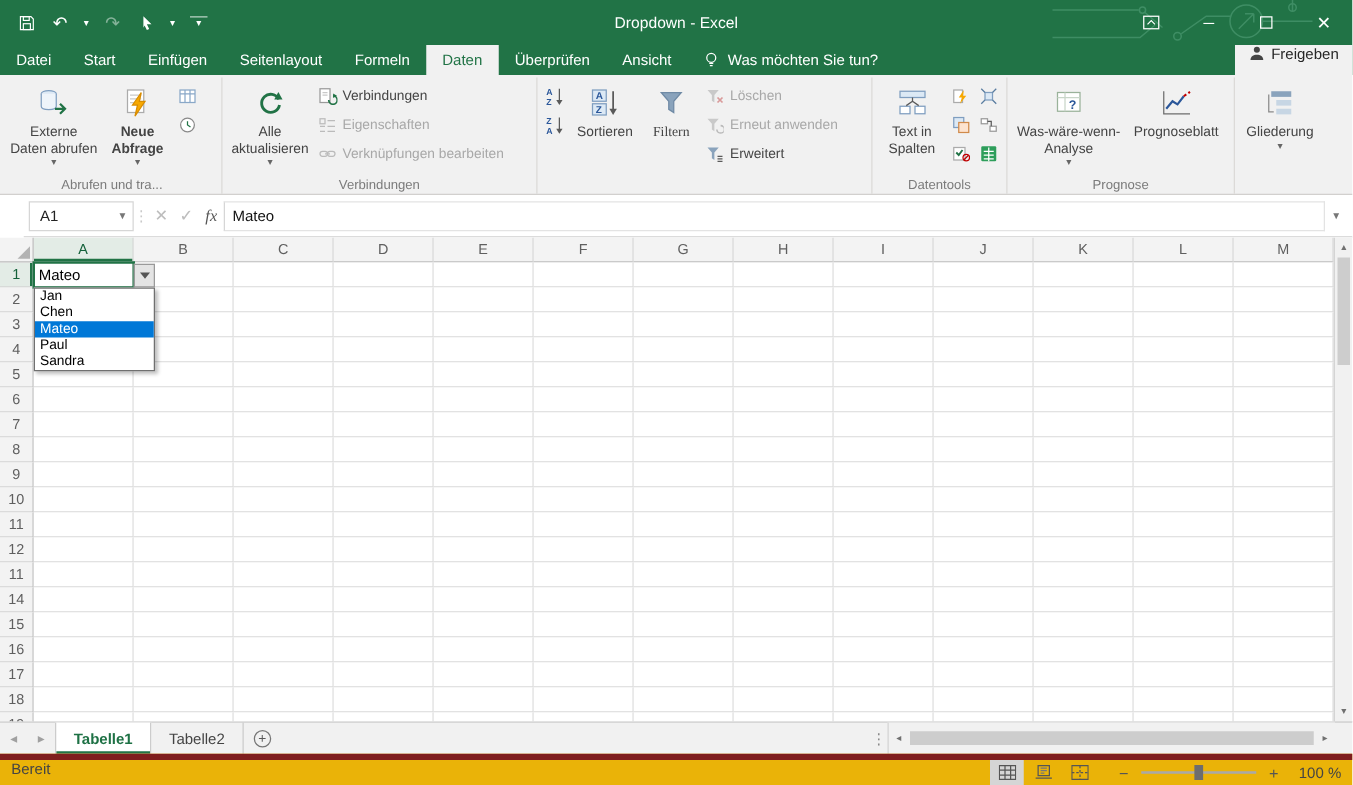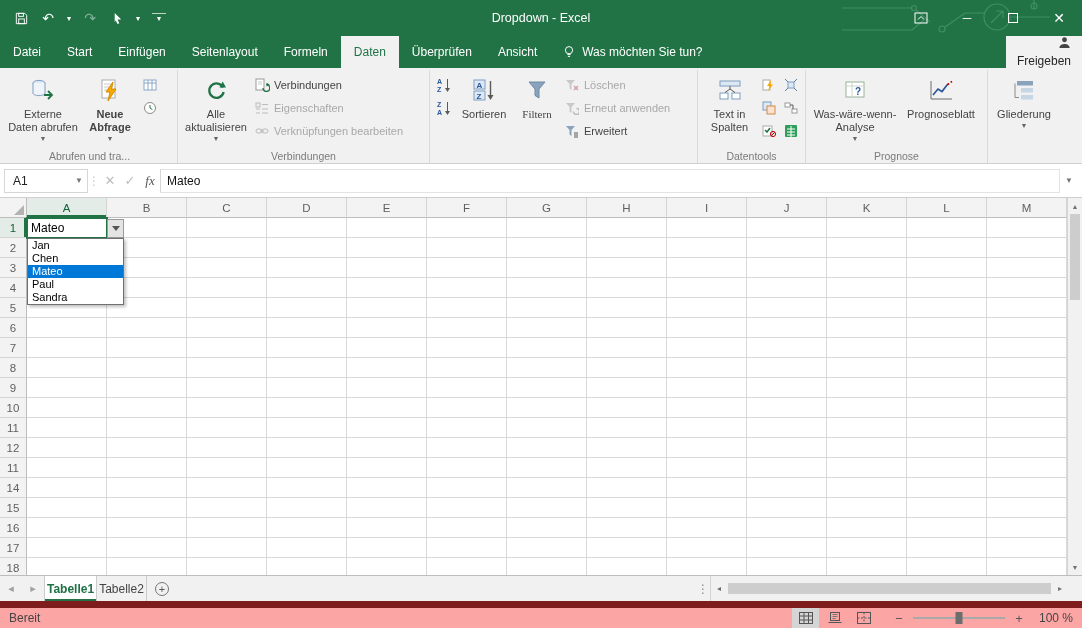--- a/index.html
+++ b/index.html
@@ -17,34 +17,34 @@
   .title-text { position:absolute; left:50%; transform:translateX(-50%); font-size:12.5px; z-index:2; }
   .deco { position:absolute; right:0; top:0; height:36px; z-index:0; opacity:.55; pointer-events:none; }
   .win-controls { margin-left:auto; display:flex; height:100%; z-index:2; }
   .wbtn { width:46px; height:36px; display:flex; align-items:center; justify-content:center; font-size:12px; color:#fff; }
   .maxbox { width:10px; height:10px; border:1px solid #fff; display:inline-block; }
   
   .tabbar { flex:0 0 24px; background:#217346; display:flex; align-items:stretch; color:#fff; }
   .tab { padding:0 13px; display:flex; align-items:center; font-size:12px; white-space:nowrap; }
   .tab.active { background:#f1f1f1; color:#217346; }
   .tellme { display:flex; align-items:center; gap:6px; padding:0 12px; font-size:12px; }
-  .share-btn { margin-left:auto; background:#f1f1f1; color:#262626; display:flex; align-items:flex-end; gap:5px; padding:0 11px; font-size:12px;flex-direction:column; }
+  .share-btn { margin-left:auto; background:#f1f1f1; color:#262626; display:flex; align-items:flex-start; gap:5px; padding:0 11px; font-size:12px; }
   
   .ribbon { flex:0 0 96px; background:#f1f1f1; border-bottom:1px solid #d2d0ce; display:flex; align-items:stretch; padding:2px 0 0 2px; }
   .rgroup { position:relative; display:flex; align-items:flex-start; padding:1px 3px 16px 3px; border-right:1px solid #dcdad8; }
   .glabel { position:absolute; bottom:1px; left:0; right:0; text-align:center; font-size:10.5px; color:#7b7b7b; white-space:nowrap; overflow:hidden; }
   .bigbtn { display:flex; flex-direction:column; align-items:center; text-align:center; font-size:11px; color:#444; line-height:1.18; padding:3px 3px 0 3px; height:74px; }
   .bigbtn .bicon { height:32px; display:flex; align-items:center; justify-content:center; margin-bottom:2px; }
   .caret { font-size:7px; color:#666; line-height:1; margin-top:1px; }
   .smallcol { display:flex; flex-direction:column; padding-top:3px; gap:2px; }
   .smallbtn { display:flex; align-items:center; gap:4px; font-size:11px; color:#444; height:21px; padding:0 3px; white-space:nowrap; }
   .smallbtn.disabled { color:#a8a8a8; }
   .sicon { width:16px; height:16px; display:flex; align-items:center; justify-content:center; flex:0 0 16px; }
   
-  .formulabar { flex:0 0 34px; background:#fff; border-bottom:1px solid #cfcfcf; display:flex; align-items:center; padding:4px 4px; }
+  .formulabar { flex:0 0 34px; background:#fff; border-bottom:1px solid #cfcfcf; display:flex; align-items:center; padding:4px 4px;margin-left:19px; }
   .namebox { width:84px; height:24px; background:#fff; border:1px solid #d6d6d6; display:flex; align-items:center; padding-left:8px; color:#222; }
   .nb-caret { margin-left:auto; width:16px; text-align:center; color:#777; font-size:8px; }
   .fb-sep { width:12px; text-align:center; color:#c9c9c9; font-size:12px; }
   .fxbtn { width:20px; text-align:center; color:#bdbdbd; font-size:13px; }
   .fxbtn.fx { color:#555; font-style:italic; font-family:"Liberation Serif","DejaVu Serif",serif; }
   .formula-value { flex:1; height:24px; border:1px solid #e3e3e3; border-left:1px solid #d6d6d6; display:flex; align-items:center; padding-left:6px; color:#111; }
   .fb-expand { width:18px; text-align:center; color:#777; font-size:8px; }
   
   .grid-wrap { flex:1 1 auto; min-height:0; position:relative; background:#fff; overflow:hidden; }
   .hdr-row { display:flex; height:20px; }
@@ -62,32 +62,32 @@
   .vs-thumb { height:86px; margin:0 2px; background:#cdcdcd; }
   .vs-track { flex:1; }
   .dd-btn { position:absolute; left:107px; top:21px; width:17px; height:19px; background:#e4e4e4; border:1px solid #9a9a9a; display:flex; align-items:center; justify-content:center; z-index:5; }
   .dd-btn .tri { width:0; height:0; border-left:4px solid transparent; border-right:4px solid transparent; border-top:5px solid #555; }
   .dd-list { position:absolute; left:27px; top:40px; width:97px; background:#fff; border:1px solid #707070; box-shadow:2px 2px 3px rgba(0,0,0,.25); z-index:6; font-size:11px; }
   .dd-item { height:13px; line-height:13px; padding:0 4px; color:#000; white-space:nowrap; }
   .dd-item.selected { background:#0078d7; color:#fff; }
   
   .sheetbar { flex:0 0 26px; background:#f1f1f1; border-top:1px solid #bdbdbd; display:flex; align-items:stretch; }
   .snav { width:22px; display:flex; align-items:center; justify-content:center; color:#a0a0a0; font-size:11px; }
-  .sheettab { padding:0 2px; display:flex; align-items:center; font-size:12px; color:#444; border-right:1px solid #cccccc; }
+  .sheettab { padding:0 14px; display:flex; align-items:center; font-size:12px; color:#444; border-right:1px solid #cccccc; }
   .sheettab.active { background:#fff; color:#1e7145; font-weight:bold; box-shadow:inset 0 -2px 0 #217346; border-left:1px solid #cccccc; }
   .addsheet { width:30px; display:flex; align-items:center; justify-content:center; }
   .addsheet .circ { width:14px; height:14px; border:1px solid #767676; border-radius:50%; color:#595959; font-size:11px; line-height:12px; text-align:center; }
   .sb-space { flex:1; }
   .sb-dots { width:14px; display:flex; align-items:center; justify-content:center; color:#8a8a8a; }
   .hscroll { width:358px; display:flex; align-items:center; background:#f1f1f1; border-left:1px solid #d4d4d4; }
   .hs-btn { width:16px; text-align:center; color:#707070; font-size:8px; }
   .hs-thumb { flex:1; height:11px; background:#cdcdcd; margin:0 1px; }
   .sb-end { width:14px; }
   
-  .statusbar { flex:0 0 24px; background:#fca5a5; border-top:7px solid #7f1d1d; display:flex; align-items:center; padding:0 9px; color:#444; }
+  .statusbar { flex:0 0 24px; background:#eab308; border-top:5px solid #7f1d1d; display:flex; padding:0 9px; color:#444; }
   .views { margin-left:auto; display:flex; gap:2px; }
   .viewbtn { width:27px; height:20px; display:flex; align-items:center; justify-content:center; }
   .viewbtn.active { background:#d5d5d5; }
   .zoom { display:flex; align-items:center; gap:8px; margin-left:16px; }
   .zoomsign { color:#555; font-size:13px; width:12px; text-align:center; }
   .zoom-track { width:92px; height:2px; background:#a9a9a9; position:relative; }
   .zoom-notch { position:absolute; left:50%; top:-3px; width:1px; height:8px; background:#8c8c8c; }
   .zoom-thumb { position:absolute; left:50%; top:-5px; transform:translateX(-50%); width:7px; height:12px; background:#6d6d6d; }
   .zoom-pct { width:40px; text-align:right; font-size:12px; color:#444; }
   svg { display:block; }

